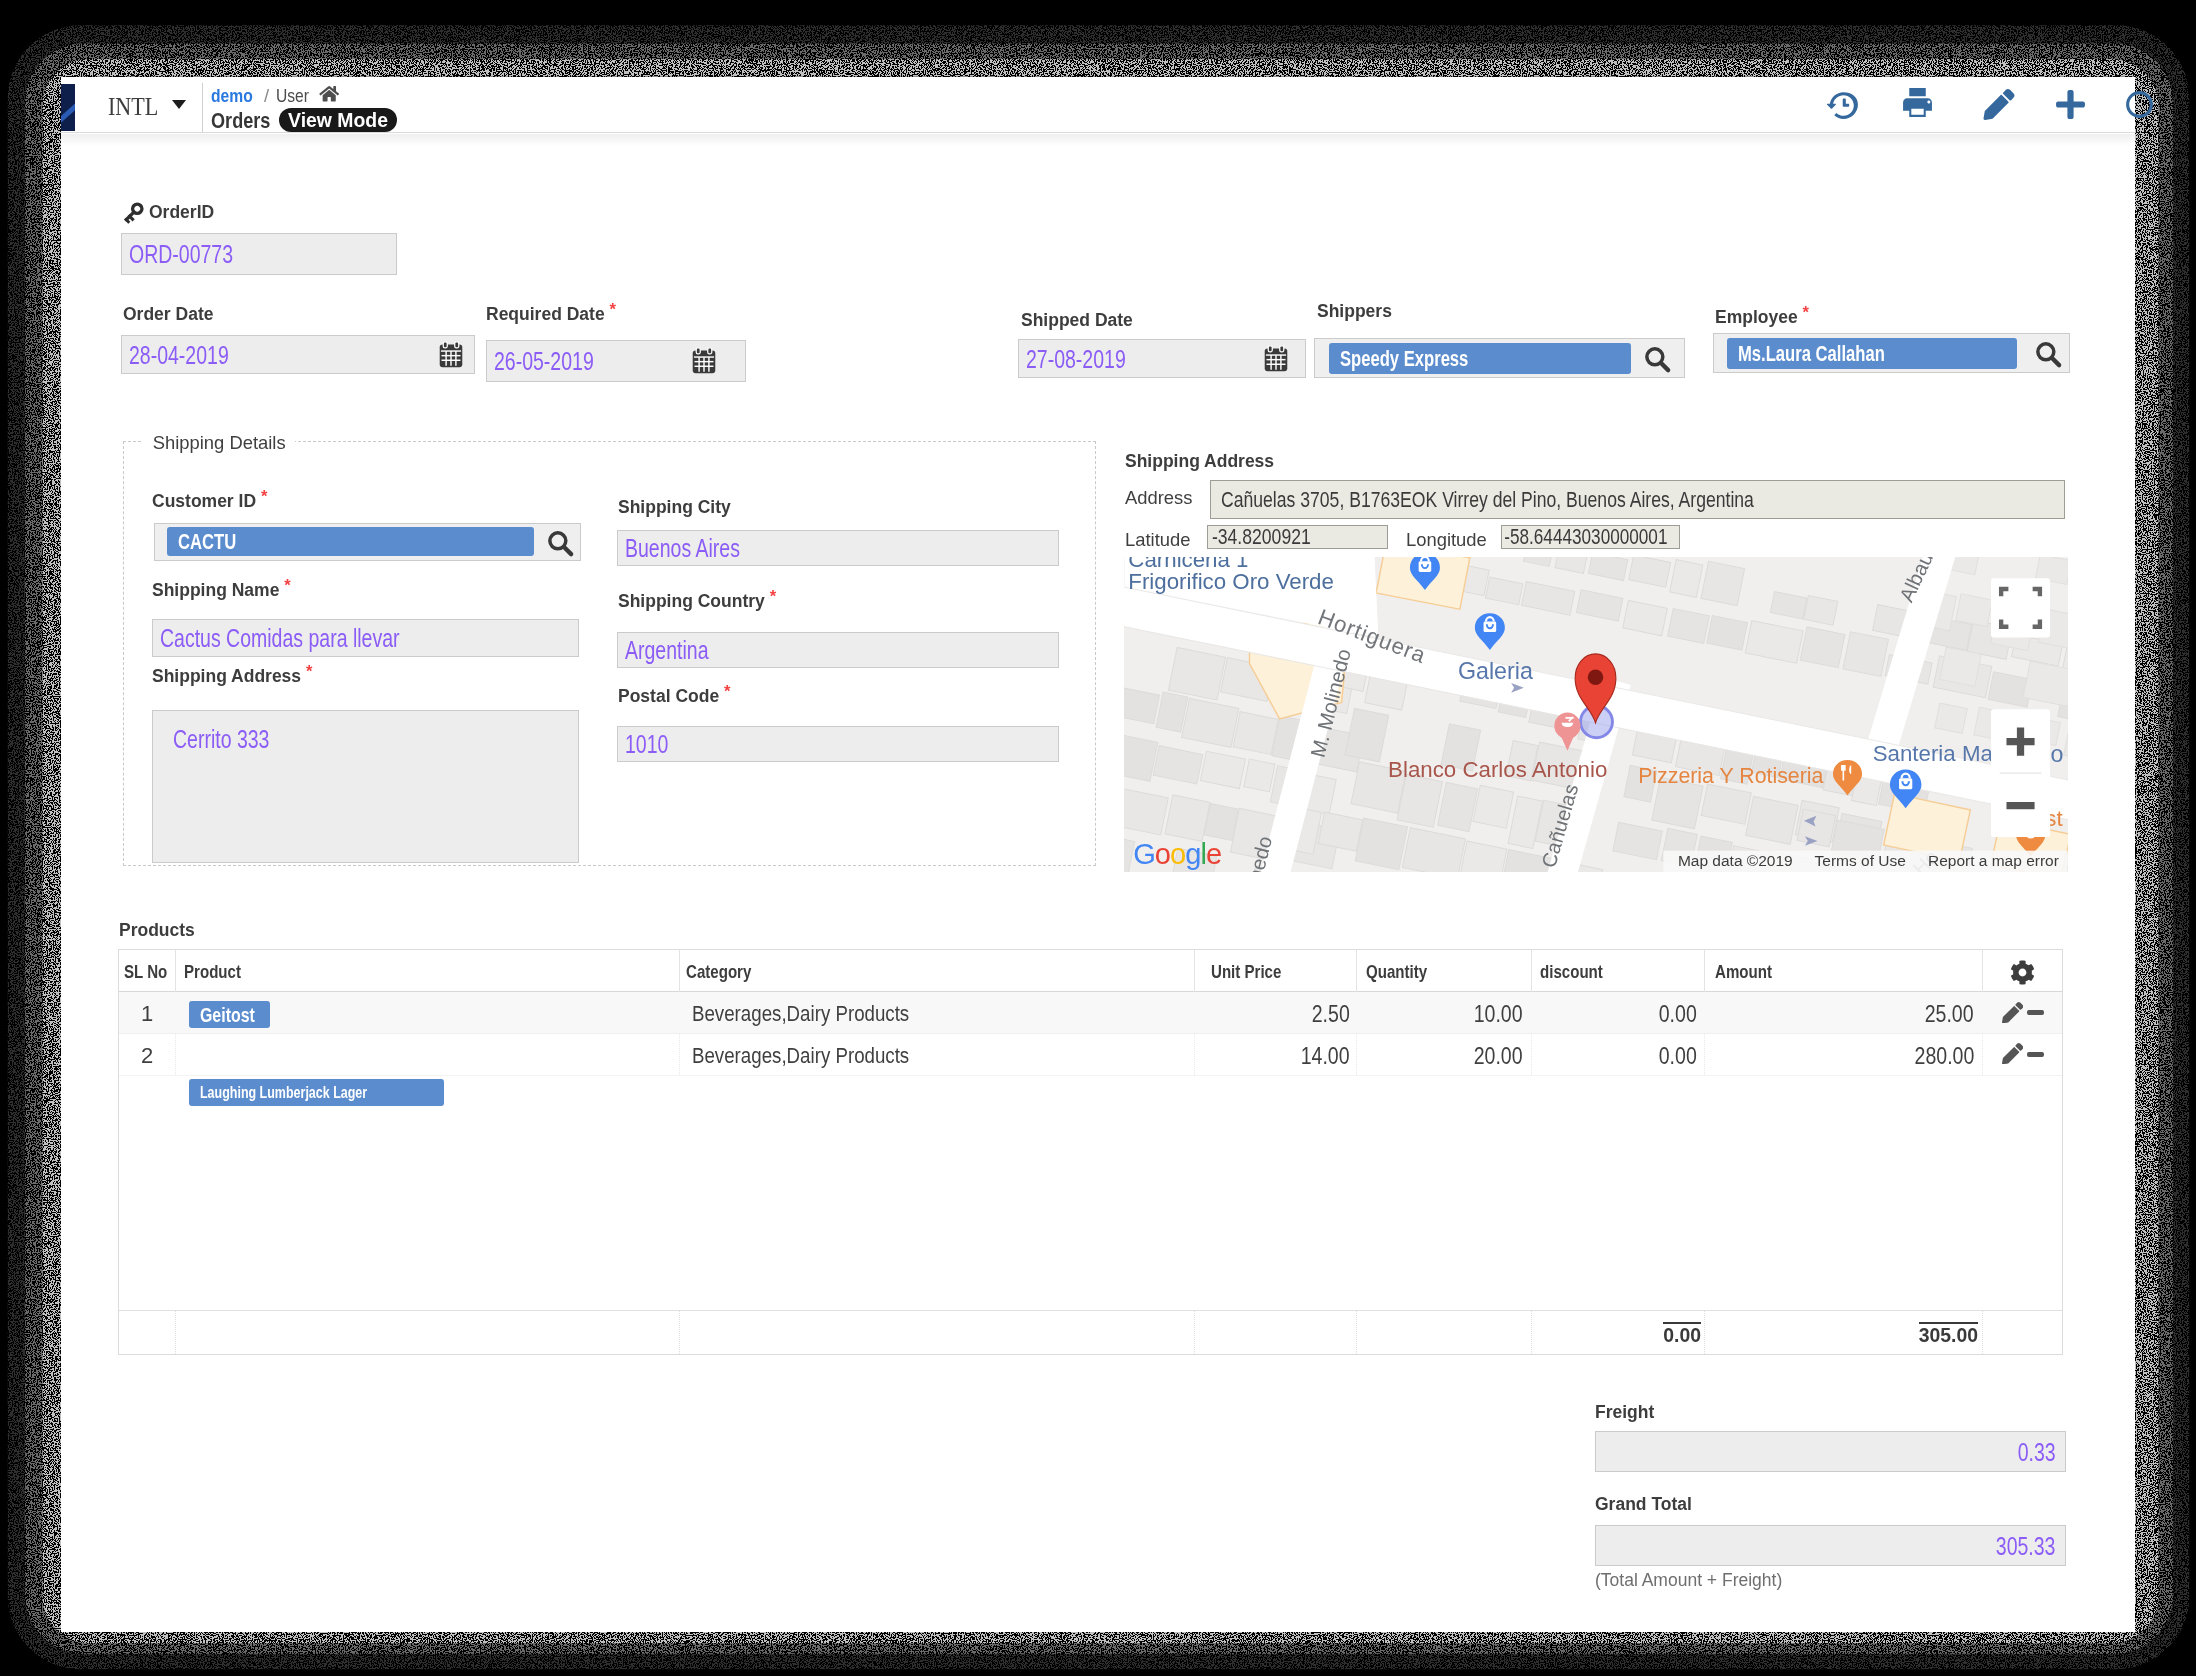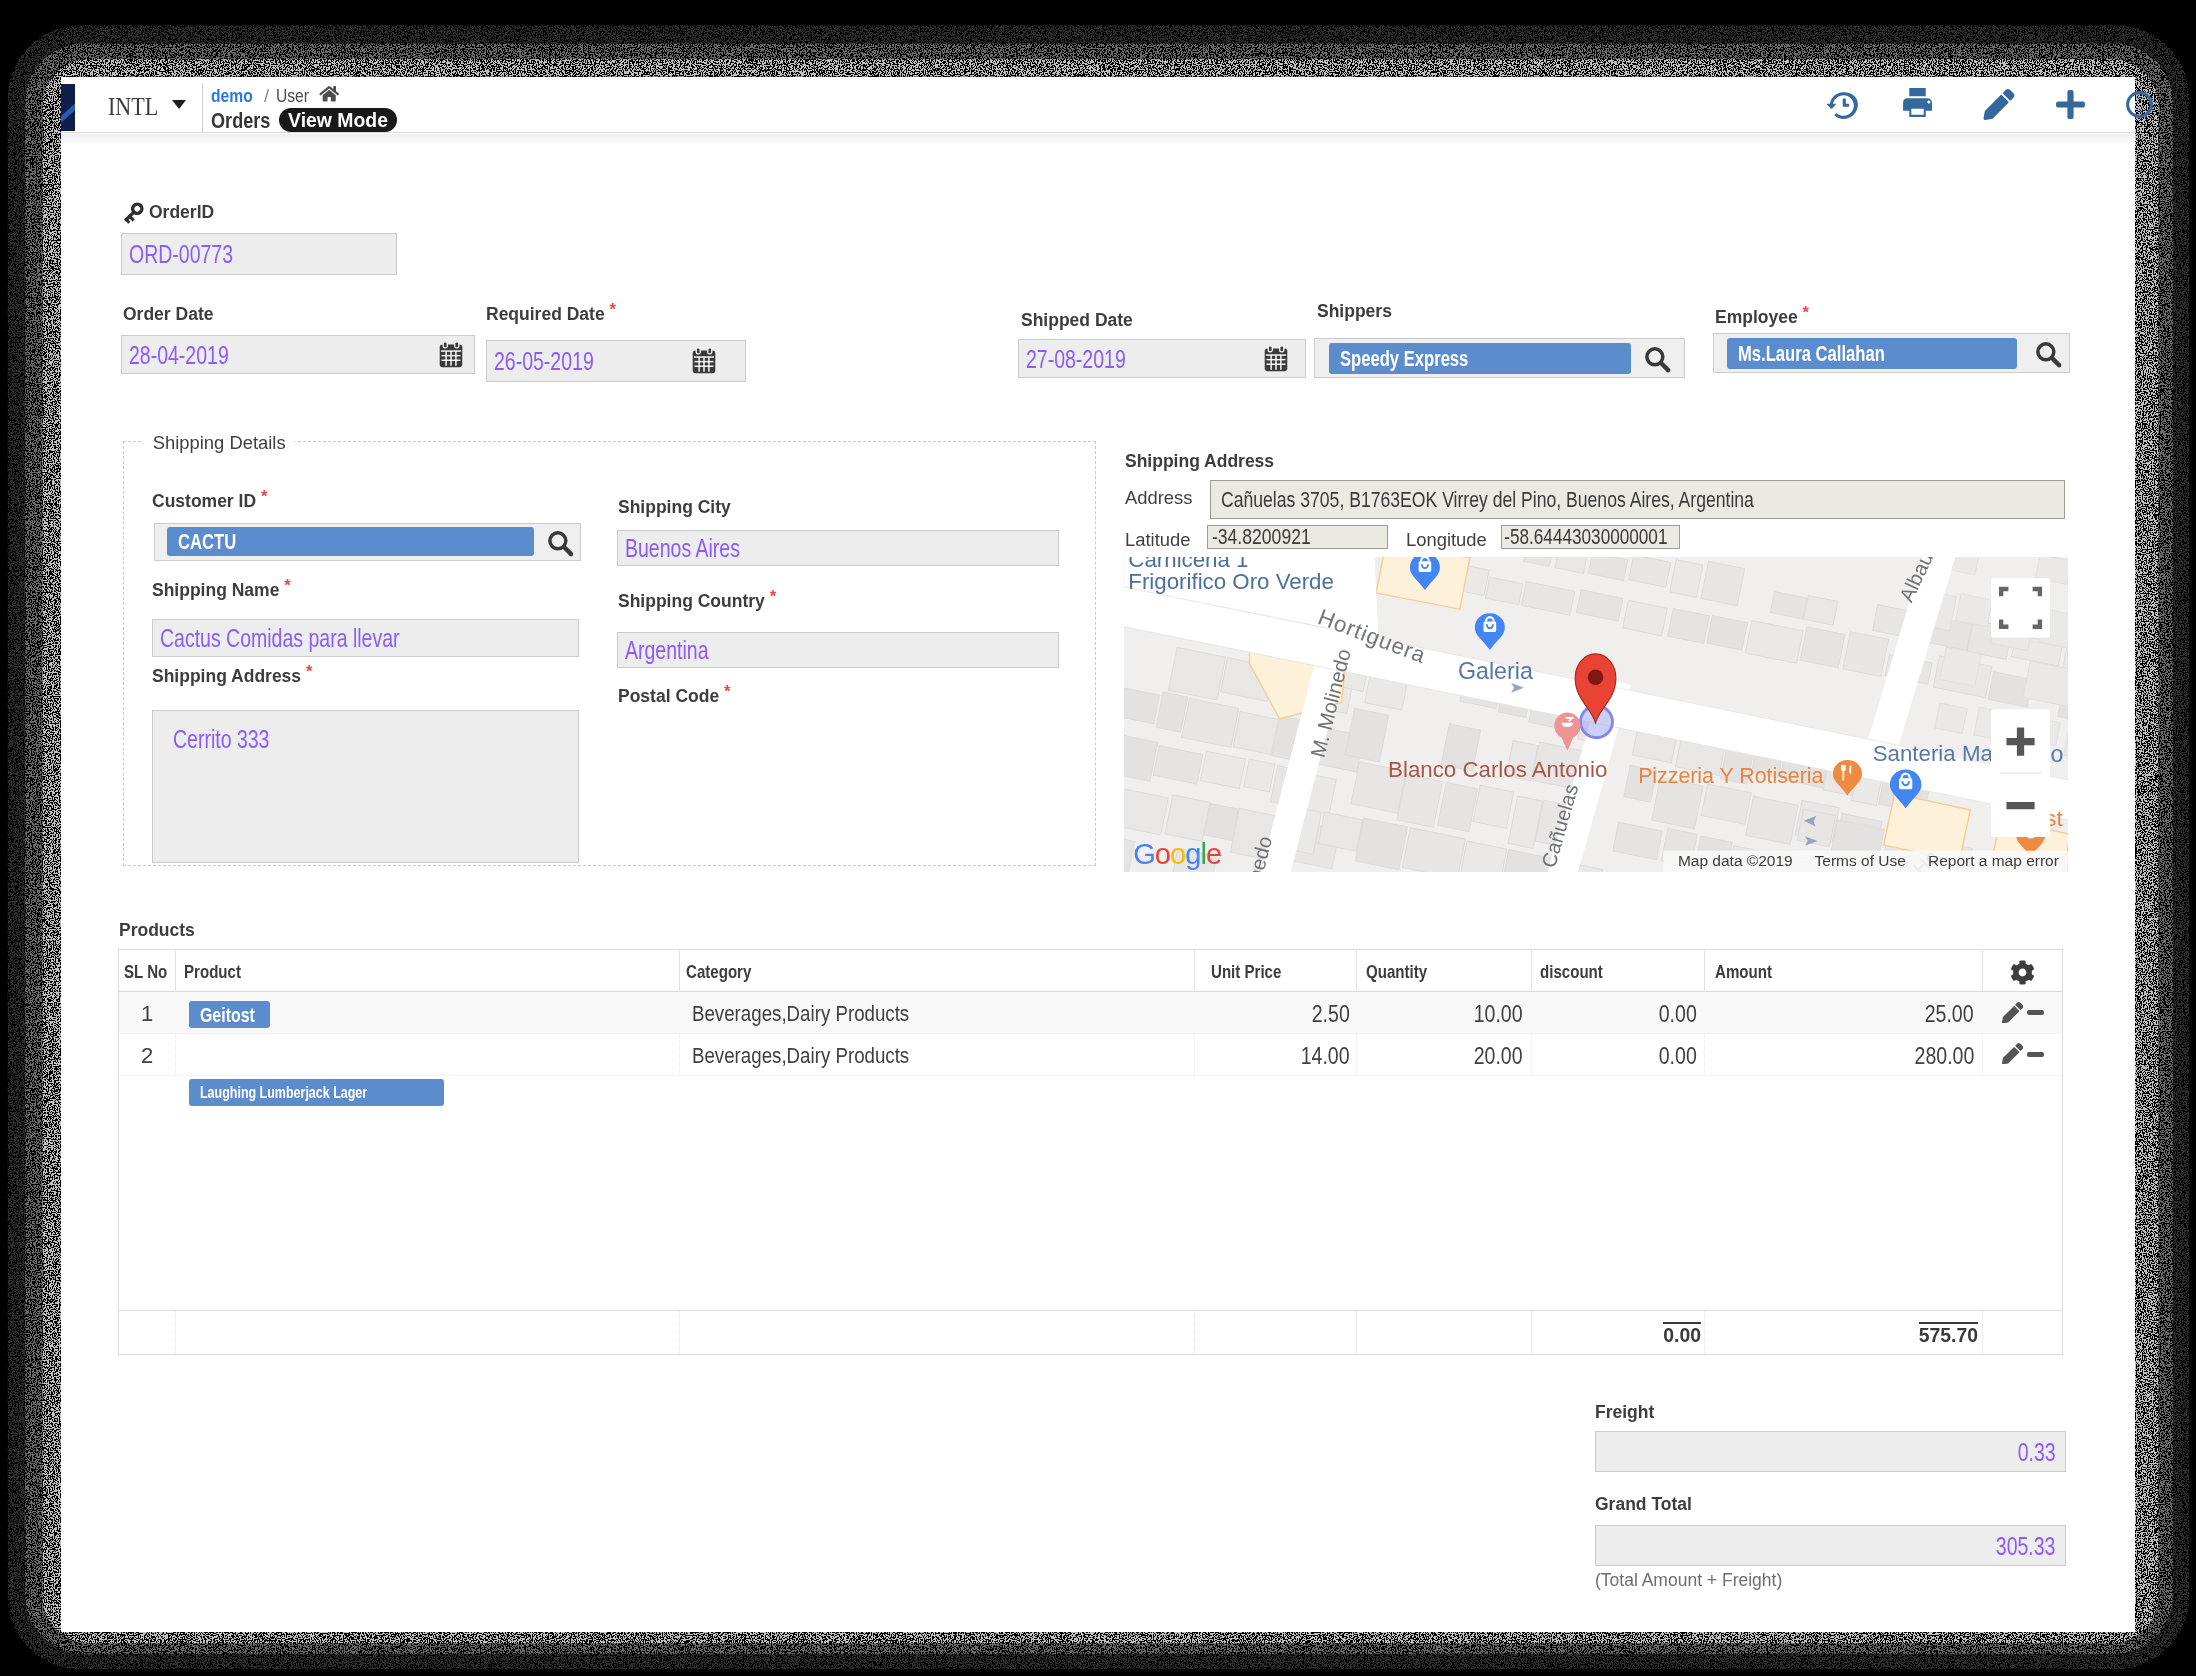--- a/index.html
+++ b/index.html
@@ -199,20 +199,23 @@
   <div class="inp" style="left:556px;top:453px;width:442px;height:36px;">
       <span class="v">Buenos Aires</span>
     </div>
 
   <div class="lbl" style="left:557px;top:514px;">Shipping Country<span class="star">*</span></div>
   <div class="inp" style="left:556px;top:555px;width:442px;height:36px;">
       <span class="v">Argentina</span>
     </div>
 
   <div class="lbl" style="left:557px;top:609px;">Postal Code<span class="star">*</span></div>
+  <div class="inp" style="left:556px;top:649px;width:442px;height:36px;">
+      <span class="v">1010</span>
+    </div>
 
   <div class="lbl" style="left:1064px;top:374px;">Shipping Address</div>
   <div class="abs" style="left:1064px;top:410px;font-size:18.4px;color:#3f3f3f;">Address</div>
   <div class="abs" style="left:1149px;top:403px;width:855px;height:39px;background:#eaeae2;border:1px solid #9d9d95;font-size:22px;color:#3a3a3a;">
       <span style="position:absolute;left:9.7px;top:50%;transform:translateY(-50%) scaleX(0.8);transform-origin:0 50%;white-space:nowrap;">Cañuelas 3705, B1763EOK Virrey del Pino, Buenos Aires, Argentina</span>
     </div>
   <div class="abs" style="left:1064px;top:452px;font-size:18.4px;color:#3f3f3f;">Latitude</div>
   <div class="abs" style="left:1146px;top:448px;width:181px;height:24px;background:#eaeae2;border:1px solid #9d9d95;font-size:22px;color:#3a3a3a;line-height:22px;overflow:hidden;white-space:nowrap;"><span style="display:inline-block;padding-left:4.9px;transform:scaleX(0.8);transform-origin:0 50%;">-34.8200921</span></div>
   <div class="abs" style="left:1345px;top:452px;font-size:18.4px;color:#3f3f3f;">Longitude</div>
   <div class="abs" style="left:1440px;top:448px;width:179px;height:24px;background:#eaeae2;border:1px solid #9d9d95;font-size:22px;color:#3a3a3a;line-height:22px;overflow:hidden;white-space:nowrap;"><span style="display:inline-block;padding-left:2.9px;transform:scaleX(0.78);transform-origin:0 50%;">-58.64443030000001</span></div>
@@ -506,21 +509,21 @@
 
   <div class="abs" style="left:58px;top:1233px;width:1943px;height:44px;border-top:1px solid #e0e0e0;"></div>
   <div class="abs" style="left:114px;top:1233px;width:0;height:44px;border-left:1px dotted #e0e0e0;"></div>
   <div class="abs" style="left:618px;top:1233px;width:0;height:44px;border-left:1px dotted #e0e0e0;"></div>
   <div class="abs" style="left:1133px;top:1233px;width:0;height:44px;border-left:1px dotted #e0e0e0;"></div>
   <div class="abs" style="left:1295px;top:1233px;width:0;height:44px;border-left:1px dotted #e0e0e0;"></div>
   <div class="abs" style="left:1470px;top:1233px;width:0;height:44px;border-left:1px dotted #e0e0e0;"></div>
   <div class="abs" style="left:1643px;top:1233px;width:0;height:44px;border-left:1px dotted #e0e0e0;"></div>
   <div class="abs" style="left:1921px;top:1233px;width:0;height:44px;border-left:1px dotted #e0e0e0;"></div>
   <div class="abs" style="right:434px;top:1245px;border-top:2.4px solid #3a3a3a;font-size:19.4px;font-weight:700;color:#3a3a3a;">0.00</div>
-  <div class="abs" style="right:157px;top:1245px;border-top:2.4px solid #3a3a3a;font-size:19.4px;font-weight:700;color:#3a3a3a;">575.70</div>
+  <div class="abs" style="right:157px;top:1245px;border-top:2.4px solid #3a3a3a;font-size:19.4px;font-weight:700;color:#3a3a3a;">305.00</div>
 
   <div class="lbl" style="left:1534px;top:1325px;">Freight</div>
   <div class="inp" style="left:1534px;top:1354px;width:471px;height:41px;">
       <span class="vr">0.33</span>
     </div>
   <div class="lbl" style="left:1534px;top:1417px;">Grand Total</div>
   <div class="inp" style="left:1534px;top:1448px;width:471px;height:41px;">
       <span class="vr">305.33</span>
     </div>
   <div class="abs" style="left:1534px;top:1493px;font-size:17.5px;color:#6e6e6e;">(Total Amount + Freight)</div>

